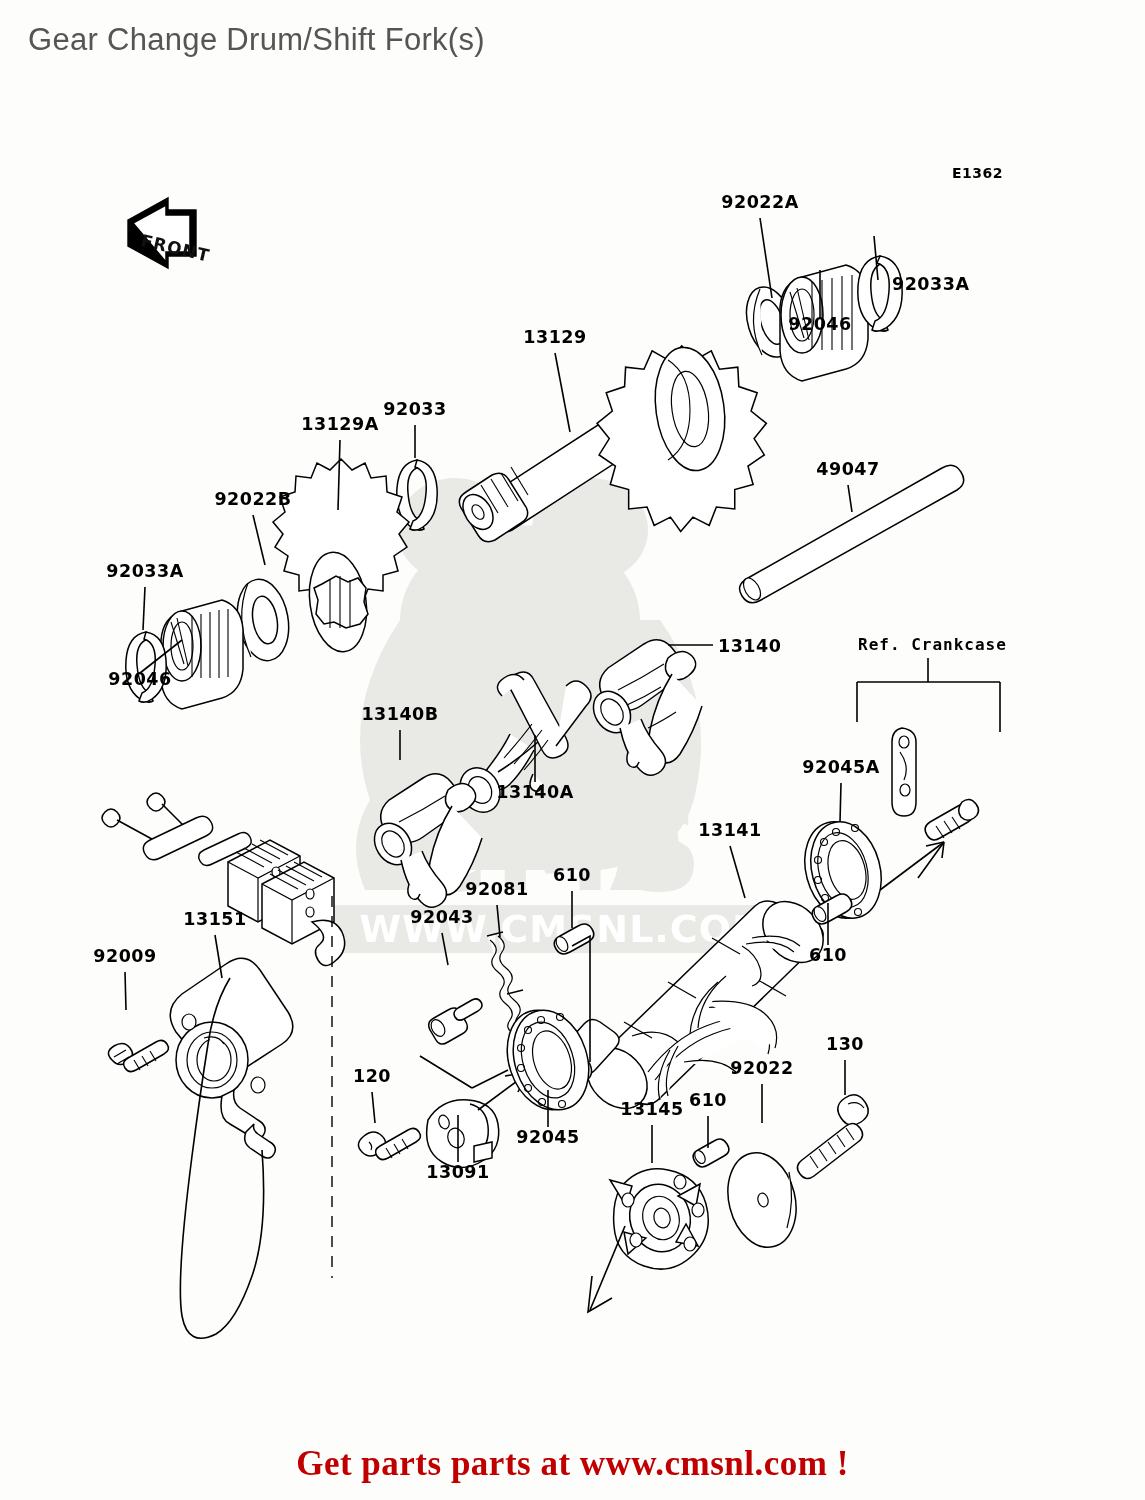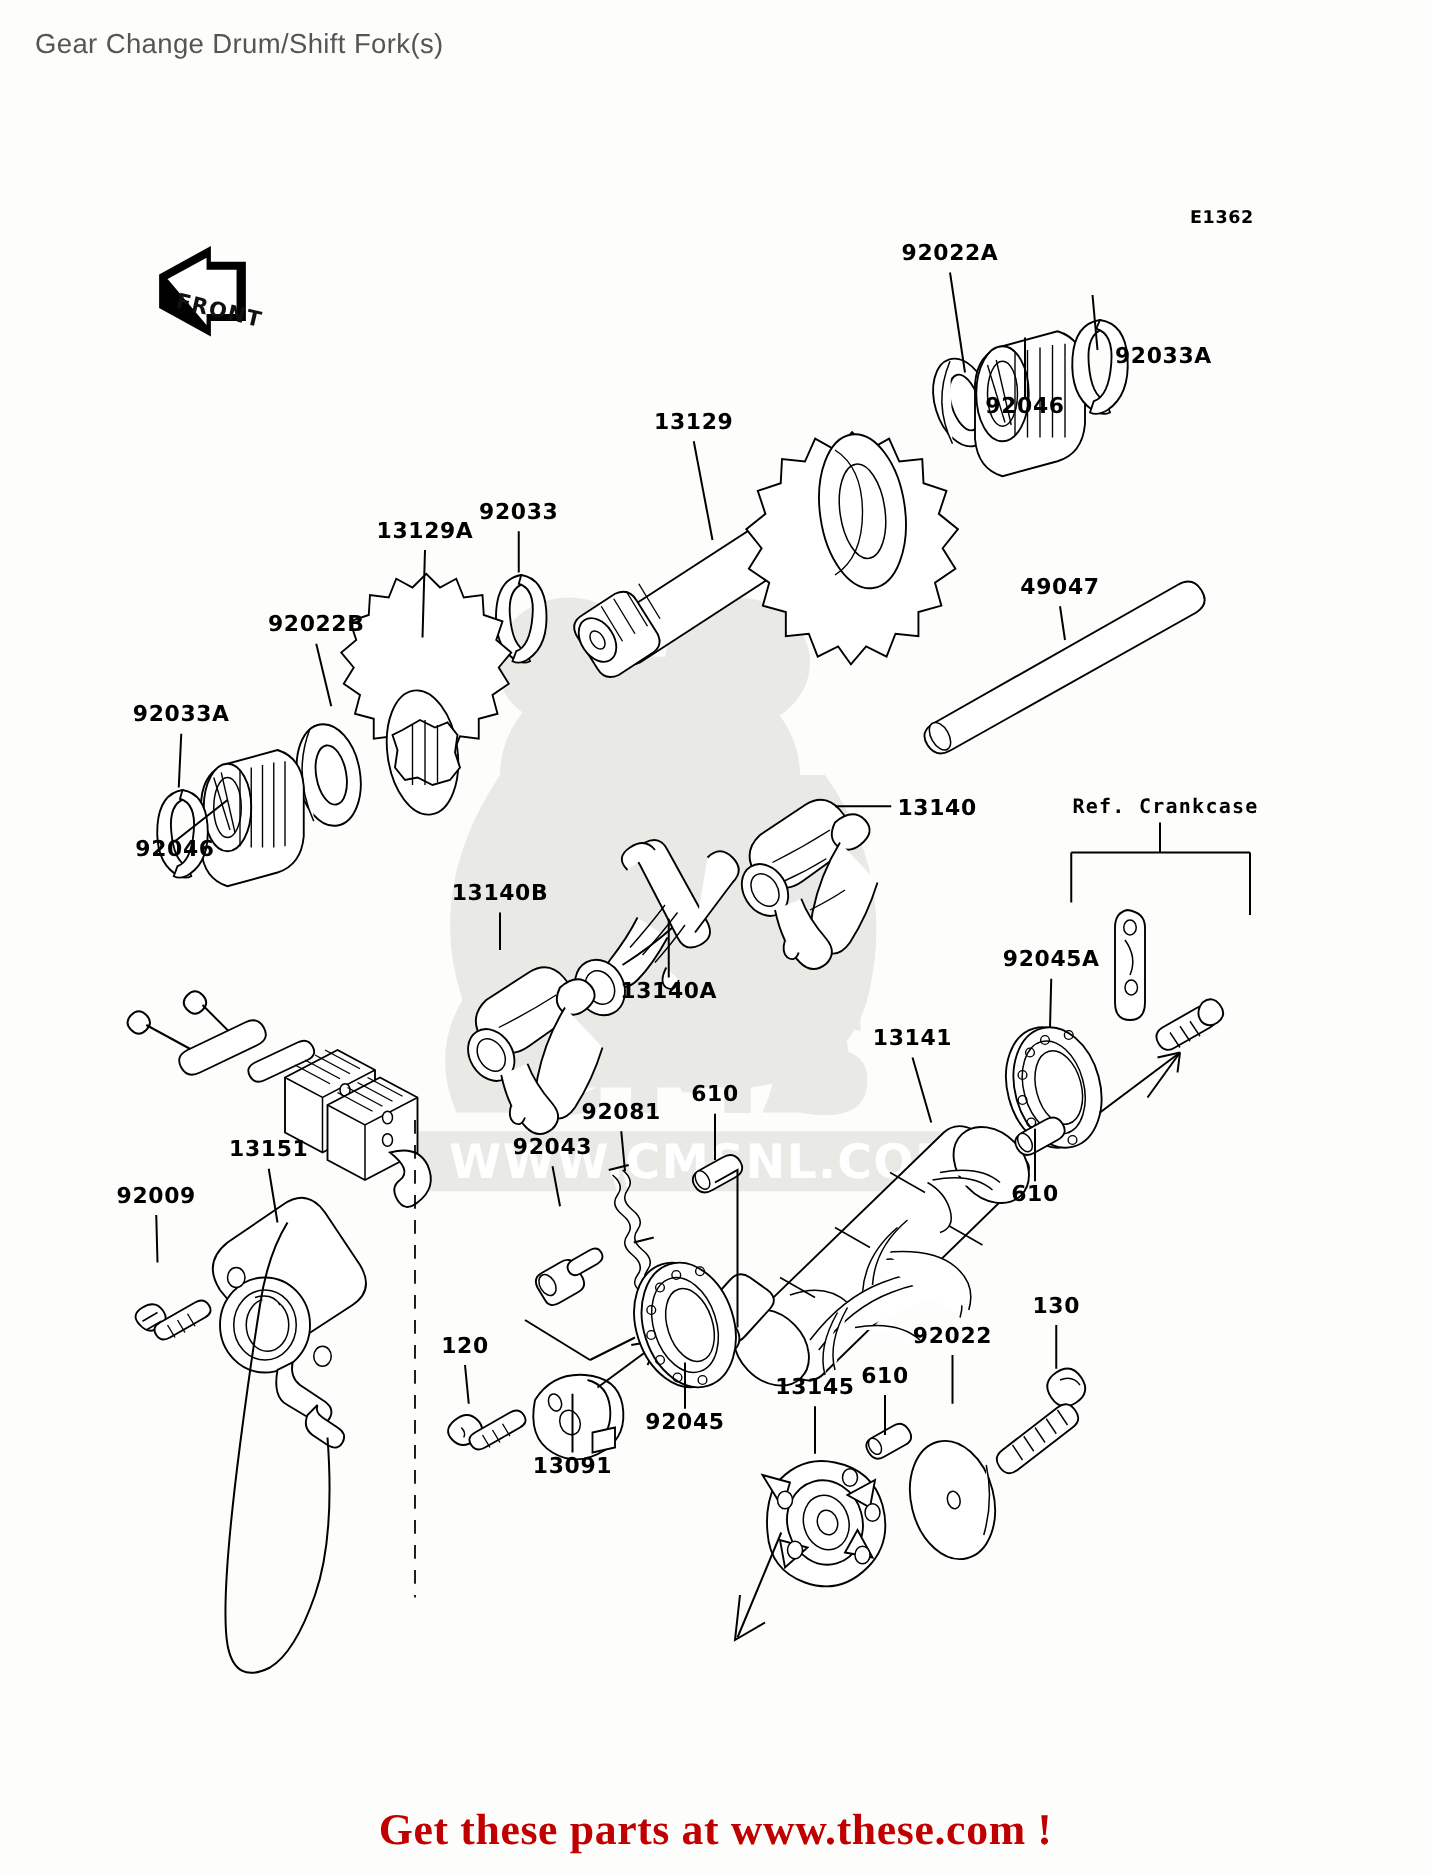--- a/index.html
+++ b/index.html
@@ -4,21 +4,21 @@
 <style>
   html,body{margin:0;padding:0;}
   body{
     width:1145px;height:1500px;
     background:#fdfefb;
     font-family:"Liberation Sans",sans-serif;
     position:relative;overflow:hidden;
   }
   #page-title{
     position:absolute;left:28px;top:22px;
-    font-size:22px;color:#555;letter-spacing:.3px;
+    font-size:31px;color:#555;letter-spacing:.3px;
     font-family:"Liberation Sans",sans-serif;
   }
   #footer-cta{
     position:absolute;left:0;top:1444px;width:1145px;
     text-align:center;color:#c00000;
     font-size:35px;font-weight:bold;
     font-family:"Liberation Serif",serif;
     letter-spacing:.5px;
   }
   #diagram-canvas{position:absolute;left:0;top:60px;width:1145px;height:1380px;}
@@ -534,13 +534,13 @@
     <text class="lbl" x="458" y="1118" text-anchor="middle">13091</text>
     <text class="lbl" x="652" y="1055" text-anchor="middle">13145</text>
     <text class="lbl" x="708" y="1046" text-anchor="middle">610</text>
     <text class="lbl" x="762" y="1014" text-anchor="middle">92022</text>
     <text class="lbl" x="845" y="990" text-anchor="middle">130</text>
   </g>
 
 </svg>
 </div>
 
-<div id="footer-cta">Get these parts at www.these.com !</div>
+<div id="footer-cta">Get parts parts at www.cmsnl.com !</div>
 
 </body></html>

